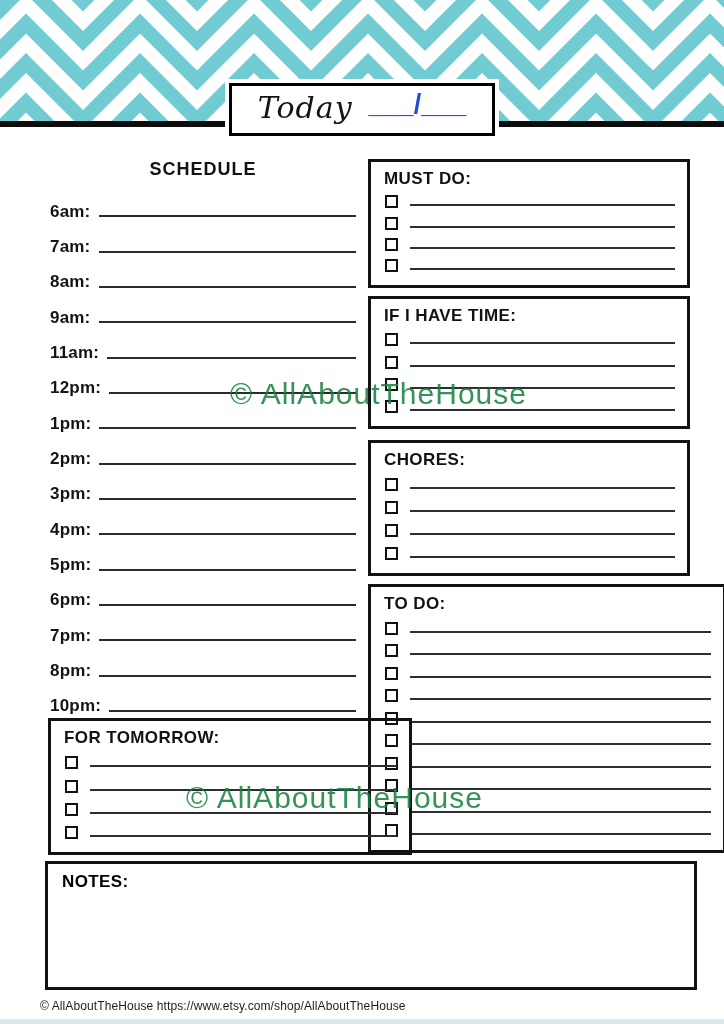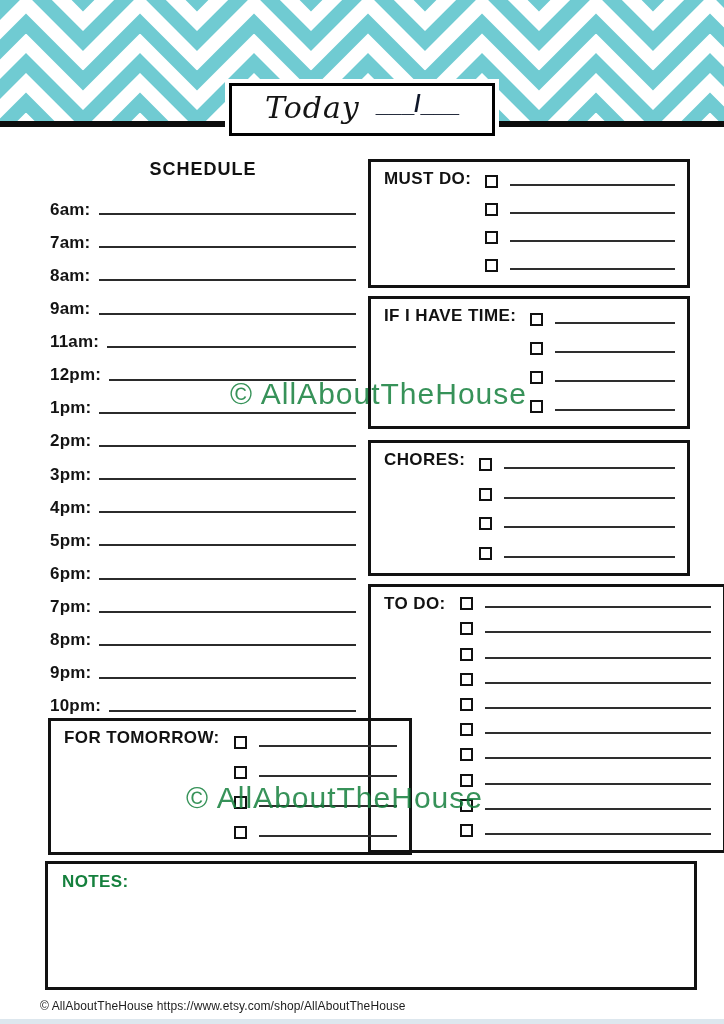--- a/index.html
+++ b/index.html
@@ -26,50 +26,50 @@
     display:flex;align-items:center;justify-content:center;gap:16px;
     background:#fff;
   }
   .today-word{
     font-family:"DejaVu Serif","Liberation Serif",serif;
     font-style:italic;font-size:30px;color:#141414;
     letter-spacing:1px;line-height:1;padding-bottom:4px;
   }
   .today-blanks{
     font-family:"Liberation Sans",sans-serif;
-    font-size:23px;font-weight:700;color:#0f172a;
+    font-size:27px;font-weight:700;color:#1d4ed8;
     line-height:1;letter-spacing:0;padding-bottom:10px;
   }
   
   .schedule-title{
     position:absolute;left:50px;top:159px;width:306px;
     text-align:center;font-size:18px;font-weight:700;letter-spacing:1px;color:#121212;
   }
   .schedule-rows{position:absolute;left:50px;top:186px;width:306px;height:530px;display:flex;flex-direction:column;}
   .trow{flex:1;display:flex;align-items:flex-end;}
   .tlabel{font-size:17px;font-weight:700;line-height:1.15;color:#141414;letter-spacing:.2px;}
   .tline{flex:1;margin-left:8px;margin-bottom:4px;border-bottom:2px solid #2b2b2b;}
   
   .box{
     position:absolute;border:3px solid #121212;box-sizing:border-box;
-    display:flex;flex-direction:row;background:transparent;
+    display:flex;flex-direction:column;background:transparent;
   }
   .box-title{
     margin:7px 0 0 13px;font-size:17px;font-weight:700;letter-spacing:.4px;color:#121212;
   }
   .check-rows{flex:1;display:flex;flex-direction:column;padding:2px 12px 9px 13px;}
   .crow{flex:1;display:flex;align-items:flex-end;}
   .cbox{
     flex:none;width:13px;height:13px;box-sizing:border-box;
     border:2px solid #111;margin:0 12px 4px 1px;background:transparent;
   }
   .cline{flex:1;border-bottom:2px solid #2e2e2e;margin-bottom:6px;}
   
   .notes-box{position:absolute;left:45px;top:861px;width:652px;height:129px;border:3px solid #121212;box-sizing:border-box;}
-  .notes-title{margin:8px 0 0 14px;font-size:17px;font-weight:700;letter-spacing:.4px;color:#15803d;}
+  .notes-title{margin:8px 0 0 14px;font-size:17px;font-weight:700;letter-spacing:.4px;color:#000000;}
   
   .watermark{
     position:absolute;z-index:6;white-space:nowrap;
     font-size:30px;color:#15803d;opacity:.85;letter-spacing:1px;line-height:1;
     font-weight:400;
   }
   .footer-credit{
     position:absolute;left:40px;top:999px;font-size:12px;color:#1d1d1d;letter-spacing:.1px;
   }
   .bottom-strip{position:absolute;left:0;bottom:0;width:724px;height:5px;background:#dde7ee;}
@@ -146,24 +146,20 @@
       </div>
       <div class="trow">
         <span class="tlabel">7pm:</span>
         <span class="tline"></span>
       </div>
       <div class="trow">
         <span class="tlabel">8pm:</span>
         <span class="tline"></span>
       </div>
       <div class="trow">
-        <span class="tlabel">9pm:</span>
-        <span class="tline"></span>
-      </div>
-      <div class="trow">
         <span class="tlabel">10pm:</span>
         <span class="tline"></span>
       </div>
     </div>
 
   <div class="box" style="left:368px;top:159px;width:322px;height:129px">
     <div class="box-title">MUST DO:</div>
     <div class="check-rows">
         <div class="crow">
           <span class="cbox"></span>

